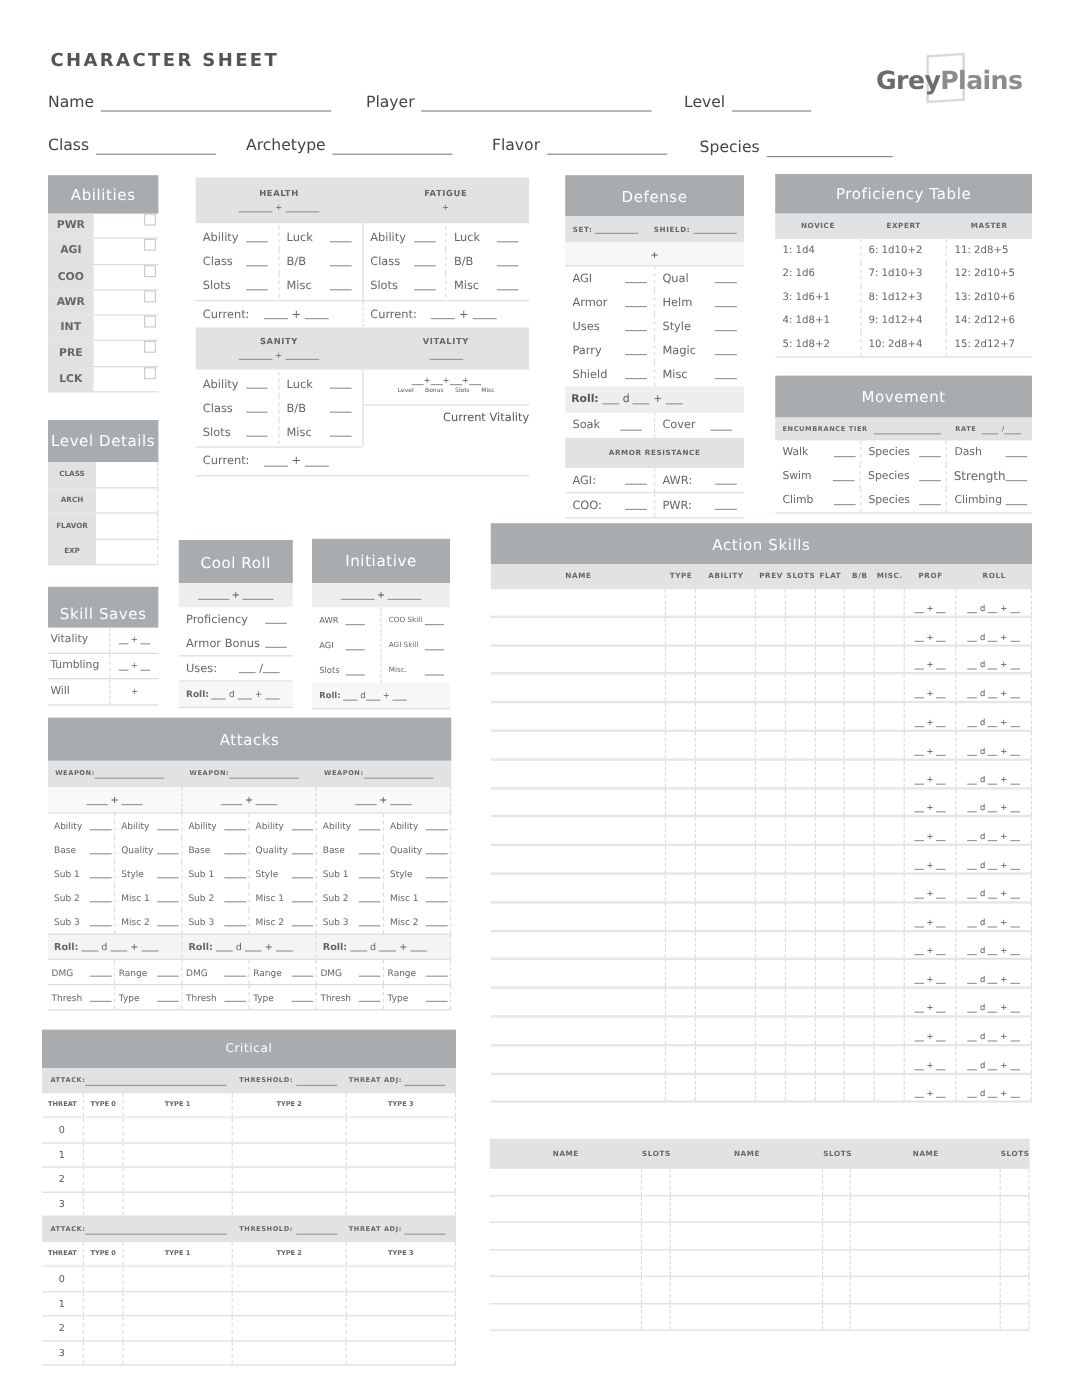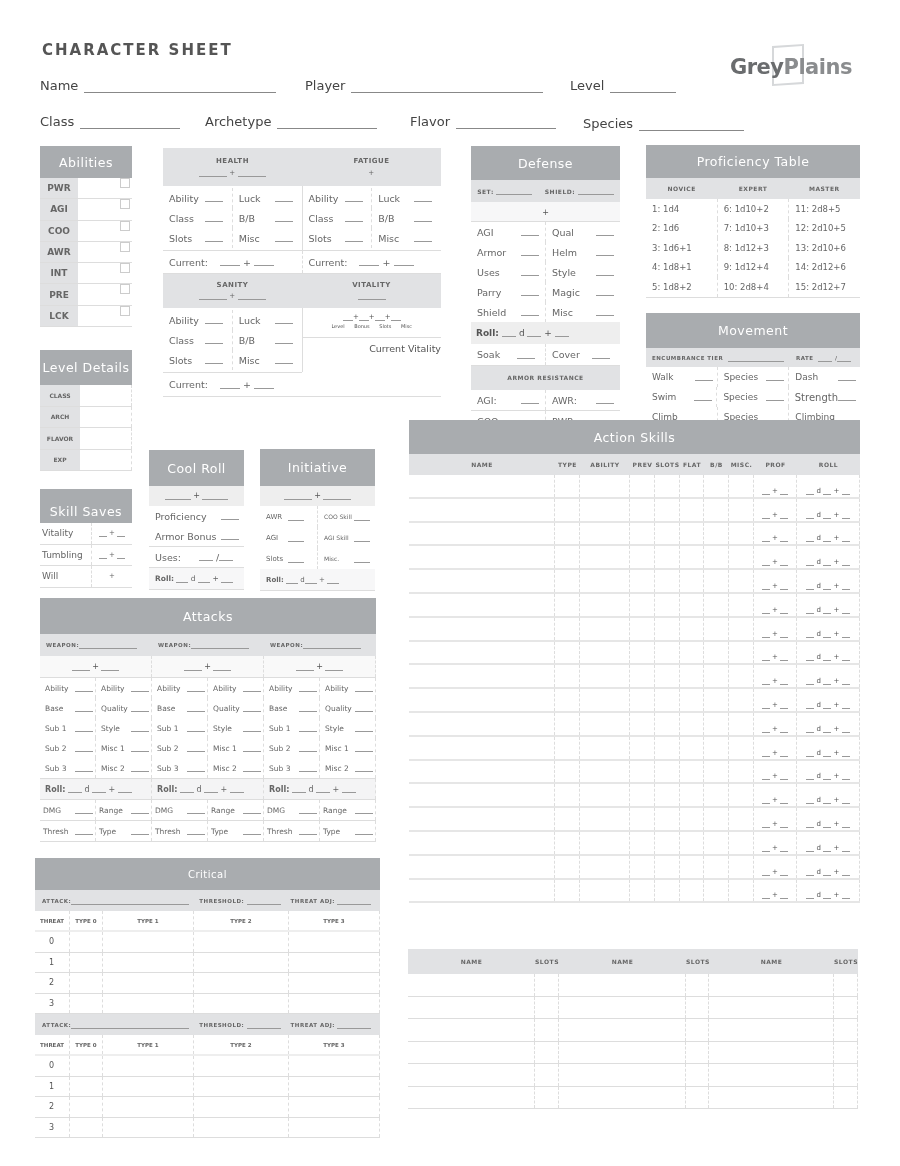--- a/index.html
+++ b/index.html
@@ -804,21 +804,21 @@
       <div style="display:flex;height:20.5px;border-bottom:1px solid #ddd">
         <div class="dv" style="width:35px;font-size:8px;display:flex;align-items:center;padding-left:14px">3</div>
         <div class="dv" style="width:33px;font-size:8px;display:flex;align-items:center;padding-left:0px"></div>
         <div class="dv" style="width:91px;font-size:8px;display:flex;align-items:center;padding-left:0px"></div>
         <div class="dv" style="width:95px;font-size:8px;display:flex;align-items:center;padding-left:0px"></div>
         <div class="dv" style="width:91px;font-size:8px;display:flex;align-items:center;padding-left:0px"></div>
       </div>
     </div>
 </div>
 
-<div class="panel" style="left:409px;top:420px;width:451px">
+<div class="panel" style="left:409px;top:436px;width:451px">
  <div class="hd" style="height:34px">Action Skills</div>
  <div class="sub" style="height:21px;display:flex;align-items:center;font-size:6px" id="as-cols">
       <div style="width:146px;text-align:center">NAME</div>
       <div style="width:25px;text-align:center">TYPE</div>
       <div style="width:50px;text-align:center">ABILITY</div>
       <div style="width:25px;text-align:center">PREV</div>
       <div style="width:25px;text-align:center">SLOTS</div>
       <div style="width:24px;text-align:center">FLAT</div>
       <div style="width:25px;text-align:center">B/B</div>
       <div style="width:25px;text-align:center">MISC.</div>

